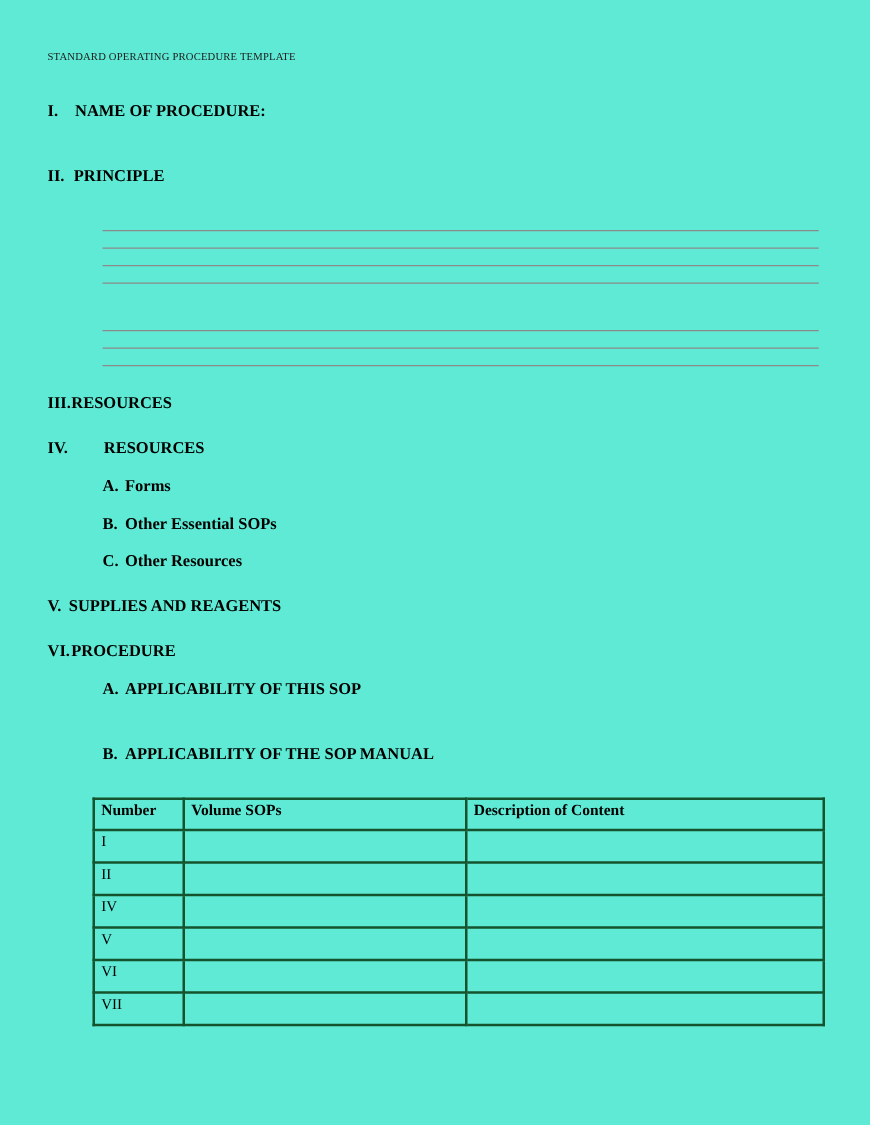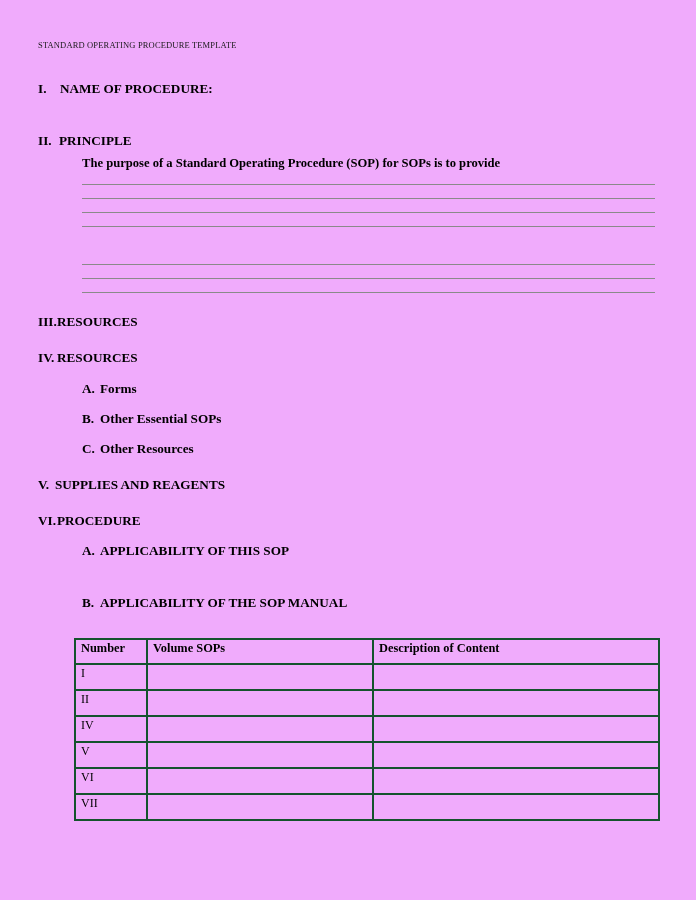--- a/index.html
+++ b/index.html
@@ -12,21 +12,21 @@
     height: 900px;
     position: relative;
     font-family: "Liberation Serif", "DejaVu Serif", serif;
     color: #000000;
     overflow: hidden;
   }
 
   .page {
     position: absolute;
     inset: 0;
-    background: #f0abfc;
+    background: #5eead4;
   }
 
   
   .doc-header {
     position: absolute;
     left: 38px;
     top: 40px;
     font-size: 8.5px;
     letter-spacing: 0.15px;
     font-weight: 400;
@@ -129,36 +129,35 @@
   <div class="section w-wide" style="top: 81px;">
     <span class="numeral">I.</span>
     <span class="sec-title">NAME OF PROCEDURE:</span>
   </div>
 
   <div class="section w-mid" style="top: 133px; justify-content: center;">
     <span class="numeral">II.</span>
     <span class="sec-title">PRINCIPLE</span>
   </div>
 
-  <div class="body-line" style="top: 156px;">The purpose of a Standard Operating Procedure (SOP) for SOPs is to provide</div>
   <div class="rule" style="top: 184px;"></div>
   <div class="rule" style="top: 198px;"></div>
   <div class="rule" style="top: 212px;"></div>
   <div class="rule" style="top: 226px;"></div>
 
   <div class="rule" style="top: 264px;"></div>
   <div class="rule" style="top: 278px;"></div>
   <div class="rule" style="top: 292px;"></div>
 
   <div class="section w-tight" style="top: 314px;">
     <span class="numeral">III.</span>
     <span class="sec-title">RESOURCES</span>
   </div>
 
-  <div class="section w-tight" style="top: 350px;">
+  <div class="section w-tight" style="top: 350px; gap: 26px;">
     <span class="numeral">IV.</span>
     <span class="sec-title">RESOURCES</span>
   </div>
 
   <div class="subitem" style="top: 381px;">
     <span class="letter">A.</span>
     <span>Forms</span>
   </div>
   <div class="subitem" style="top: 411px;">
     <span class="letter">B.</span>

